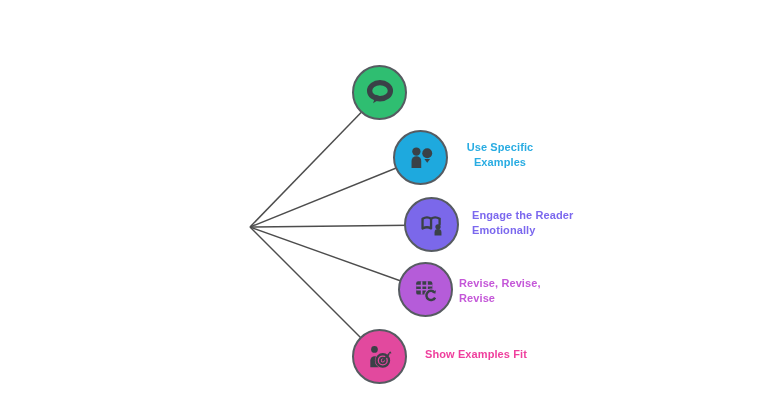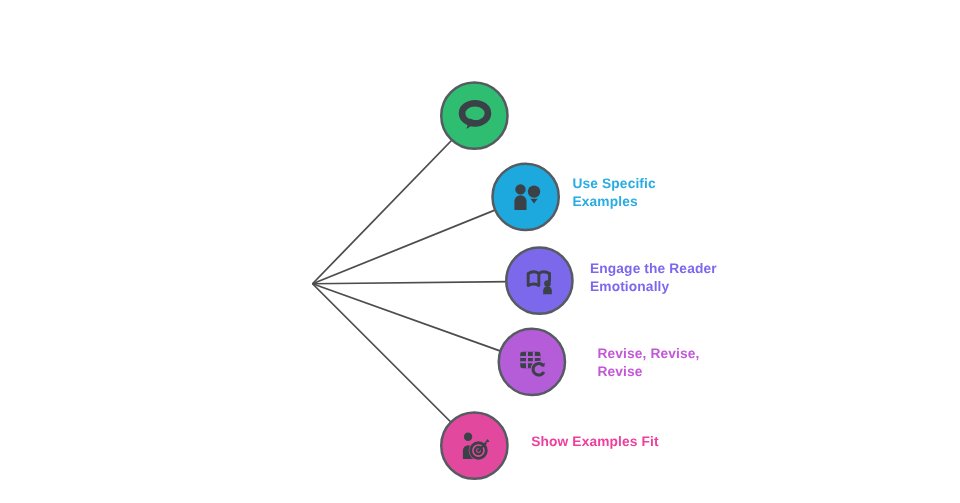--- a/index.html
+++ b/index.html
@@ -17,23 +17,23 @@
   .central .subtitle{font-size:8.5px;line-height:1.32;max-width:90px;color:#ededed;}
   .node-circle{
     position:absolute;width:55px;height:55px;border-radius:50%;
     border:2px solid #565b61;box-sizing:border-box;
     display:flex;align-items:center;justify-content:center;
   }
   .node-label{
     position:absolute;font-size:11px;font-weight:bold;line-height:1.38;letter-spacing:.1px;
   }
   .n1c{left:352px;top:65px;}  .n1l{left:427px;top:82px;width:104px;}
-  .n2c{left:393px;top:130px;} .n2l{left:458px;top:140px;width:84px;}
+  .n2c{left:393px;top:130px;} .n2l{left:458px;top:140px;width:84px;text-align:center;}
   .n3c{left:404px;top:197px;} .n3l{left:472px;top:208px;width:112px;}
-  .n4c{left:398px;top:262px;} .n4l{left:459px;top:276px;width:96px;margin-left:19px;}
+  .n4c{left:398px;top:262px;} .n4l{left:459px;top:276px;width:96px;}
   .n5c{left:352px;top:329px;} .n5l{left:425px;top:347px;width:150px;}
   .node-circle svg{display:block;}
 </style>
 </head>
 <body style="background: rgb(255, 255, 255);">
 
 <div class="canvas">
 
   <svg class="connectors" viewBox="0 0 768 402">
     <line x1="250" y1="227" x2="380" y2="93" stroke-width="1.4" stroke="#4d4d4d"></line>

